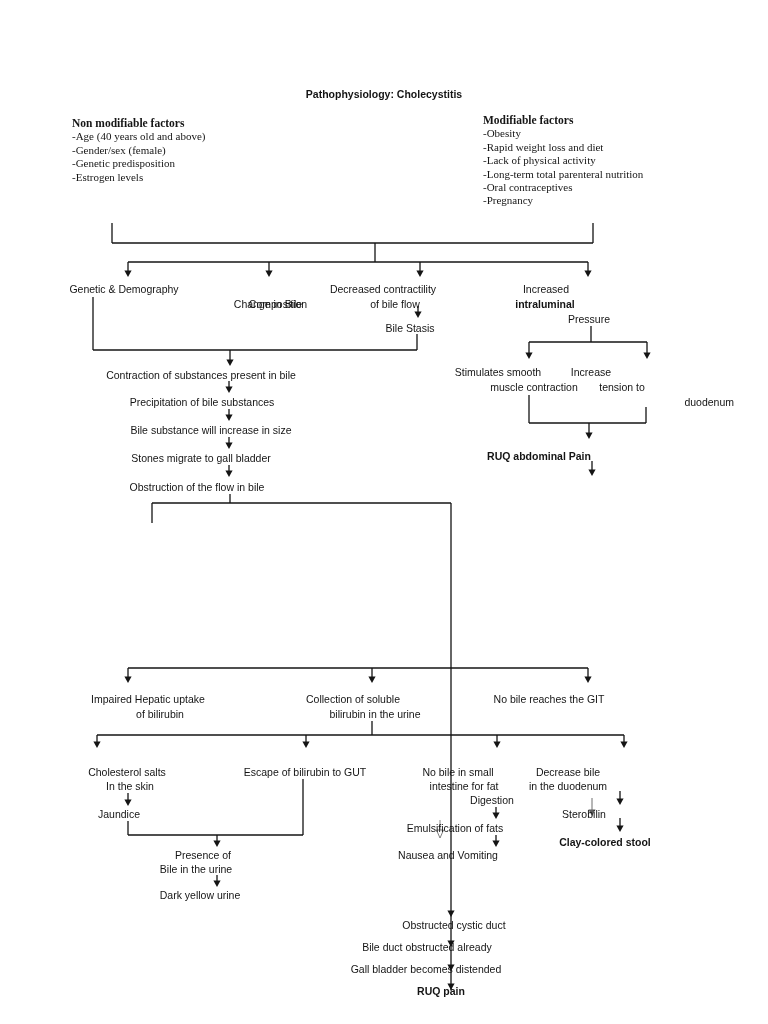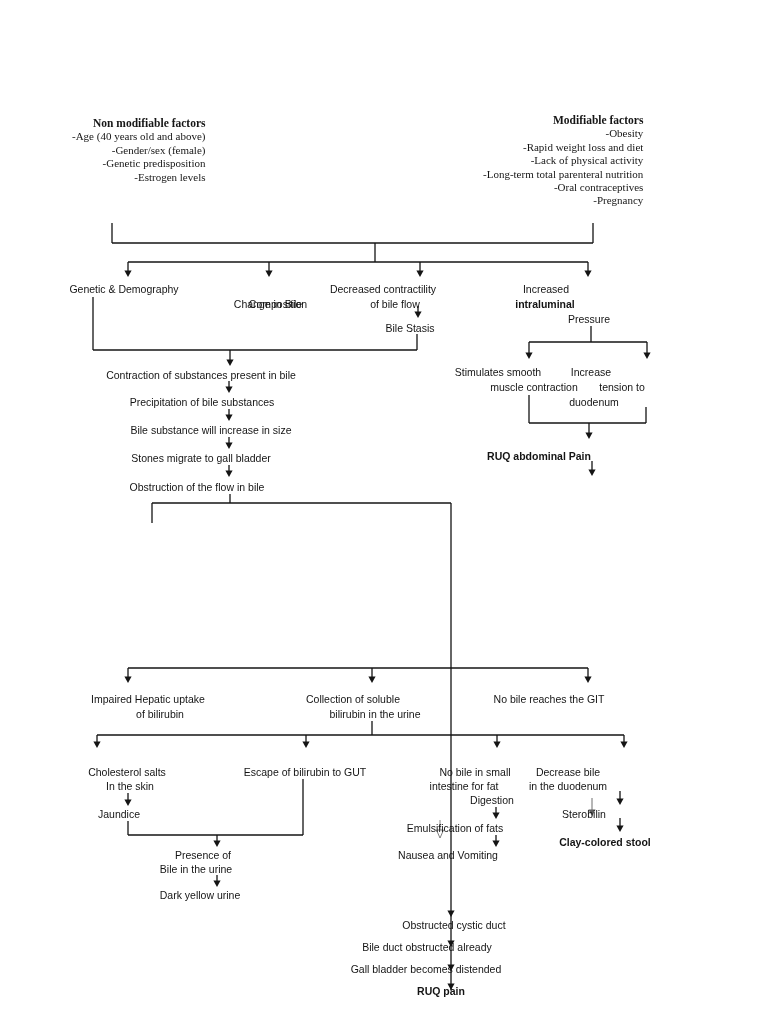--- a/index.html
+++ b/index.html
@@ -4,21 +4,21 @@
 <style>
   html,body{margin:0;padding:0;background:#ffffff;}
   #page{position:relative;width:768px;height:1024px;background:#ffffff;overflow:hidden;
         font-family:"Liberation Sans",sans-serif;}
   #connectors{position:absolute;left:0;top:0;}
   .fn{position:absolute;width:280px;margin-left:-140px;text-align:center;
       font:10.5px/12px "Liberation Sans",sans-serif;color:#141414;white-space:nowrap;}
   .b{font-weight:bold;}
   .title{position:absolute;left:384px;top:88px;width:320px;margin-left:-160px;text-align:center;
       font:bold 10.5px "Liberation Sans",sans-serif;color:#141414;white-space:nowrap;}
-  .rf{position:absolute;font:11px/13.4px "Liberation Serif",serif;color:#161616;white-space:nowrap;text-align:right;}
+  .rf{position:absolute;font:11px/13.4px "Liberation Serif",serif;color:#161616;white-space:nowrap;}
   .rf .hd{font-weight:bold;font-size:11.5px;}
 </style>
 </head>
 <body>
 
 <div id="page">
 
   <svg id="connectors" width="768" height="1024" viewBox="0 0 768 1024">
       <line x1="112" y1="223" x2="112" y2="243" stroke="#141414" stroke-width="1.3"></line>
       <line x1="593" y1="223" x2="593" y2="243" stroke="#141414" stroke-width="1.3"></line>
@@ -102,20 +102,21 @@
       <polygon points="447.4,910.5 454.6,910.5 451,917" fill="#141414"></polygon>
       <polygon points="447.4,940.5 454.6,940.5 451,947" fill="#141414"></polygon>
       <polygon points="447.4,964.5 454.6,964.5 451,971" fill="#141414"></polygon>
       <polygon points="447.4,983.5 454.6,983.5 451,990" fill="#141414"></polygon>
       <line x1="440" y1="820" x2="440" y2="830" stroke="#8a8a8a" stroke-width="1"></line>
       <polygon points="436.5,830 443.5,830 440,838" fill="#ffffff" stroke="#6e6e6e" stroke-width="0.9"></polygon>
       <line x1="592" y1="798" x2="592" y2="811" stroke="#5f5f5f" stroke-width="0.9"></line>
       <polygon points="588.4,809.5 595.6,809.5 592,816" fill="#5f5f5f"></polygon>
     </svg>
 
+  <div class="title">Pathophysiology: Cholecystitis</div>
 
   <div class="rf" style="left:72px;top:117px;">
     <div class="hd">Non modifiable factors</div>
     <div>-Age (40 years old and above)</div>
     <div>-Gender/sex (female)</div>
     <div>-Genetic predisposition</div>
     <div>-Estrogen levels</div>
   </div>
 
   <div class="rf" style="left:483px;top:114px;">
@@ -141,38 +142,38 @@
   <div class="fn" style="left:201px;top:369px;">Contraction of substances present in bile</div>
   <div class="fn" style="left:202px;top:396px;text-align:center;">Precipitation of bile substances</div>
   <div class="fn" style="left:211px;top:424px;">Bile substance will increase in size</div>
   <div class="fn" style="left:201px;top:452px;">Stones migrate to gall bladder</div>
   <div class="fn" style="left:197px;top:481px;">Obstruction of the flow in bile</div>
 
   <div class="fn" style="left:498px;top:366px;">Stimulates smooth</div>
   <div class="fn" style="left:534px;top:381px;">muscle contraction</div>
   <div class="fn" style="left:591px;top:366px;">Increase</div>
   <div class="fn" style="left:622px;top:381px;">tension to</div>
-  <div class="fn" style="left:594px;top:396px;">duodenum</div>
+  <div class="fn" style="left:594px;top:396px;text-align:right;">duodenum</div>
   <div class="fn b" style="left:539px;top:450px;">RUQ abdominal Pain</div>
 
   <div class="fn" style="left:148px;top:693px;">Impaired Hepatic uptake</div>
   <div class="fn" style="left:160px;top:708px;">of bilirubin</div>
   <div class="fn" style="left:334px;top:693px;padding-left:19px;">Collection of soluble</div>
   <div class="fn" style="left:375px;top:708px;">bilirubin in the urine</div>
   <div class="fn" style="left:549px;top:693px;">No bile reaches the GIT</div>
 
   <div class="fn" style="left:127px;top:766px;">Cholesterol salts</div>
   <div class="fn" style="left:130px;top:780px;">In the skin</div>
   <div class="fn" style="left:119px;top:808px;">Jaundice</div>
   <div class="fn" style="left:305px;top:766px;">Escape of bilirubin to GUT</div>
   <div class="fn" style="left:203px;top:849px;">Presence of</div>
   <div class="fn" style="left:196px;top:863px;">Bile in the urine</div>
   <div class="fn" style="left:200px;top:889px;">Dark yellow urine</div>
 
-  <div class="fn" style="left:458px;top:766px;padding-left:17px;">No bile in small</div>
+  <div class="fn" style="left:458px;top:766px;">No bile in small</div>
   <div class="fn" style="left:464px;top:780px;">intestine for fat</div>
   <div class="fn" style="left:492px;top:794px;">Digestion</div>
   <div class="fn" style="left:455px;top:822px;">Emulsification of fats</div>
   <div class="fn" style="left:448px;top:849px;">Nausea and Vomiting</div>
 
   <div class="fn" style="left:568px;top:766px;">Decrease bile</div>
   <div class="fn" style="left:568px;top:780px;">in the duodenum</div>
   <div class="fn" style="left:584px;top:808px;">Sterobilin</div>
   <div class="fn b" style="left:605px;top:836px;">Clay-colored stool</div>
 

